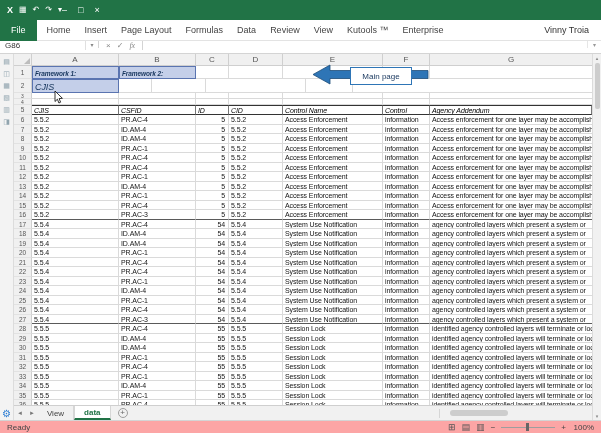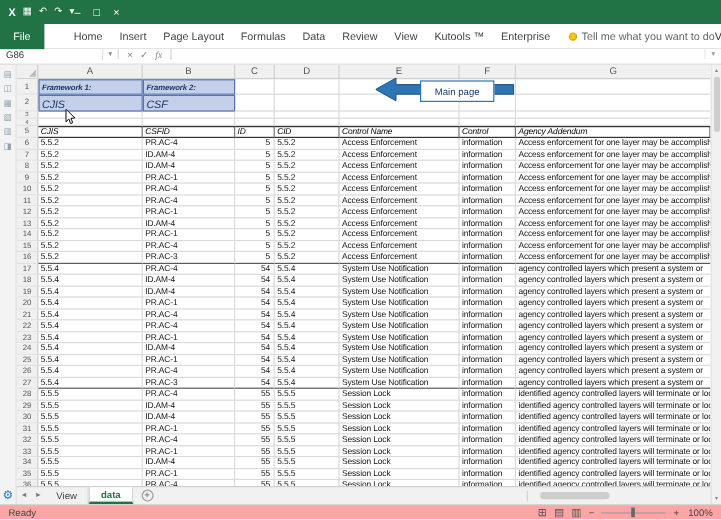--- a/index.html
+++ b/index.html
@@ -10,21 +10,21 @@
   
   .titlebar{height:20px;background:var(--excel-green,#217346);display:flex;align-items:center;color:#fff}
   .qat{display:flex;gap:6px;padding-left:7px;font-size:8px;align-items:center}
   .qat span{display:inline-block;line-height:10px}
   .logo{font-weight:bold;font-size:9px}
   .title{flex:1;text-align:center;font-size:9px;white-space:nowrap;overflow:hidden}
   .winctl{display:flex;gap:11px;padding-right:9px;font-size:9px;align-items:center}
 
   
   .tabrow{height:21px;background:#fff;display:flex;align-items:center;border-bottom:1px solid #e3e3e3;font-size:9px;color:#444;white-space:nowrap}
-  .filetab{background:var(--excel-green,#217346);color:#fff;height:21px;display:flex;align-items:center;padding:0 11px;margin-right:18px}
+  .filetab{background:var(--excel-green,#217346);color:#fff;height:21px;display:flex;align-items:center;padding:0 11px;margin-right:3px}
   .rtab{padding:0 7px;cursor:default}
   .tellme{display:flex;align-items:center;gap:4px;margin-left:8px;color:#666}
   .bulb{width:7px;height:7px;border-radius:50%;background:#f2c811;border:1px solid #d8a80a;display:inline-block}
   .user{margin-left:auto;margin-right:12px;color:#333}
 
   
   .fbar{height:13px;display:flex;align-items:flex-start;background:#fff;border-bottom:1px solid #d4d4d4;font-size:8px;color:#555}
   .namebox{width:86px;display:flex;align-items:center;padding-left:5px;border-right:1px solid #e0e0e0;color:#333}
   .nbdrop{width:13px;display:flex;align-items:center;justify-content:center;color:#888;border-right:1px solid #d4d4d4;font-size:6px}
   .fbicons{display:flex;gap:6px;align-items:center;padding:0 7px;border-right:1px solid #d4d4d4;color:#888}
@@ -116,24 +116,20 @@
     <div class="filetab">File</div>
     <span class="rtab">Home</span>
     <span class="rtab">Insert</span>
     <span class="rtab">Page Layout</span>
     <span class="rtab">Formulas</span>
     <span class="rtab">Data</span>
     <span class="rtab">Review</span>
     <span class="rtab">View</span>
     <span class="rtab">Kutools ™</span>
     <span class="rtab">Enterprise</span>
-    <div class="tellme">
-      <span class="bulb"></span>
-      <span>Tell me what you want to do</span>
-    </div>
     <span class="user">Vinny Troia</span>
 
   </div>
 
   <div class="fbar">
     <div class="namebox">G86</div>
     <div class="nbdrop">▾</div>
     <div class="fbicons">
       <span>×</span>
       <span>✓</span>
@@ -177,21 +173,20 @@
           <div class="cell w-c"></div>
           <div class="cell w-d"></div>
           <div class="cell w-e"></div>
           <div class="cell w-f"></div>
           <div class="cell w-g"></div>
         </div>
 
         <div class="row r2">
           <div class="gut">2</div>
           <div class="cell w-a fw fw2">CJIS</div>
-          <div class="cell w-b fw fw2">CSF</div>
           <div class="cell w-c"></div>
           <div class="cell w-d"></div>
           <div class="cell w-e"></div>
           <div class="cell w-f"></div>
           <div class="cell w-g"></div>
         </div>
 
         <div class="row r3">
           <div class="gut">3</div>
           <div class="cell w-a"></div>

